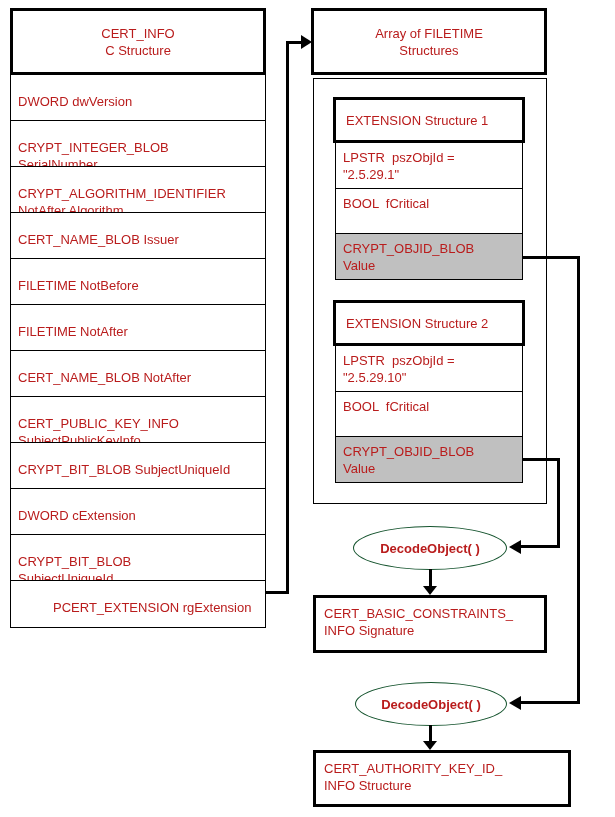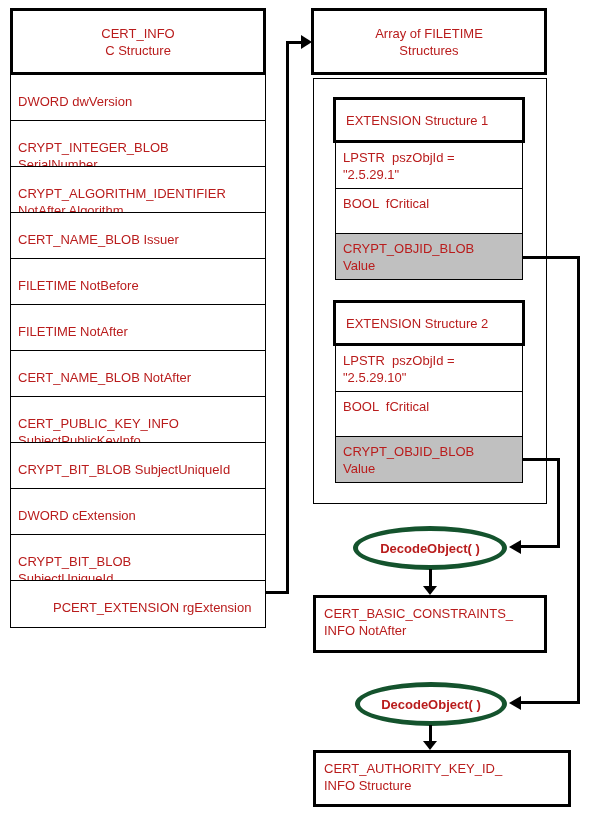--- a/index.html
+++ b/index.html
@@ -15,21 +15,21 @@
              text-align:center; white-space:pre-wrap; }
   .leftpad { display:flex; align-items:center; padding-left:10px; white-space:pre-wrap; }
   .rows { position:absolute; border:1px solid #000; border-top:none; background:#fff; }
   .row { border-bottom:1px solid #000; padding:18px 7px 0 7px; white-space:pre-wrap; overflow:hidden; }
   .row:last-child { border-bottom:none;margin-left:35px; }
   .cells { position:absolute; border:1px solid #000; border-top:none; background:#fff; }
   .cell { border-bottom:1px solid #000; padding:6px 7px 0 7px; white-space:pre-wrap; overflow:hidden; }
   .cell:last-child { border-bottom:none; }
   .gray { background:#c0c0c0; }
   .seg { position:absolute; background:#000; }
-  .ellipse { position:absolute; background:#fff; border:5px solid #14532d; border-radius:50%;
+  .ellipse { position:absolute; background:#fff; border:1px solid #14532d; border-radius:50%;
              display:flex; align-items:center; justify-content:center; font-weight:bold; }
   .ah { position:absolute; width:0; height:0; }
   .ah-right { border-left:11px solid #000; border-top:7px solid transparent; border-bottom:7px solid transparent; }
   .ah-left  { border-right:12px solid #000; border-top:7px solid transparent; border-bottom:7px solid transparent; }
   .ah-down  { border-top:9px solid #000; border-left:7px solid transparent; border-right:7px solid transparent; }
   .resultbox { padding:7px 7px 0 8px; white-space:pre-wrap; }
 </style>
 </head>
 <body>
 
@@ -93,21 +93,21 @@
 
   <div class="seg" style="left:523px; top:458px; width:37px; height:3px;"></div>
   <div class="seg" style="left:557px; top:458px; width:3px; height:90px;"></div>
   <div class="seg" style="left:521px; top:545px; width:39px; height:3px;"></div>
   <div class="ah ah-left" style="left:509px; top:540px;"></div>
 
   <div class="ellipse" style="left:353px; top:526px; width:154px; height:44px;">DecodeObject( )</div>
   <div class="seg" style="left:429px; top:569px; width:3px; height:19px;"></div>
   <div class="ah ah-down" style="left:423px; top:586px;"></div>
   <div class="box thick resultbox" style="left:313px; top:595px; width:234px; height:58px;">CERT_BASIC_CONSTRAINTS_
-INFO NotAfter</div>
+INFO Signature</div>
 
   <div class="ellipse" style="left:355px; top:682px; width:152px; height:44px;">DecodeObject( )</div>
   <div class="seg" style="left:429px; top:725px; width:3px; height:18px;"></div>
   <div class="ah ah-down" style="left:423px; top:741px;"></div>
   <div class="box thick resultbox" style="left:313px; top:750px; width:258px; height:57px;">CERT_AUTHORITY_KEY_ID_
 INFO Structure</div>
 
 </div>
 
 </body></html>

